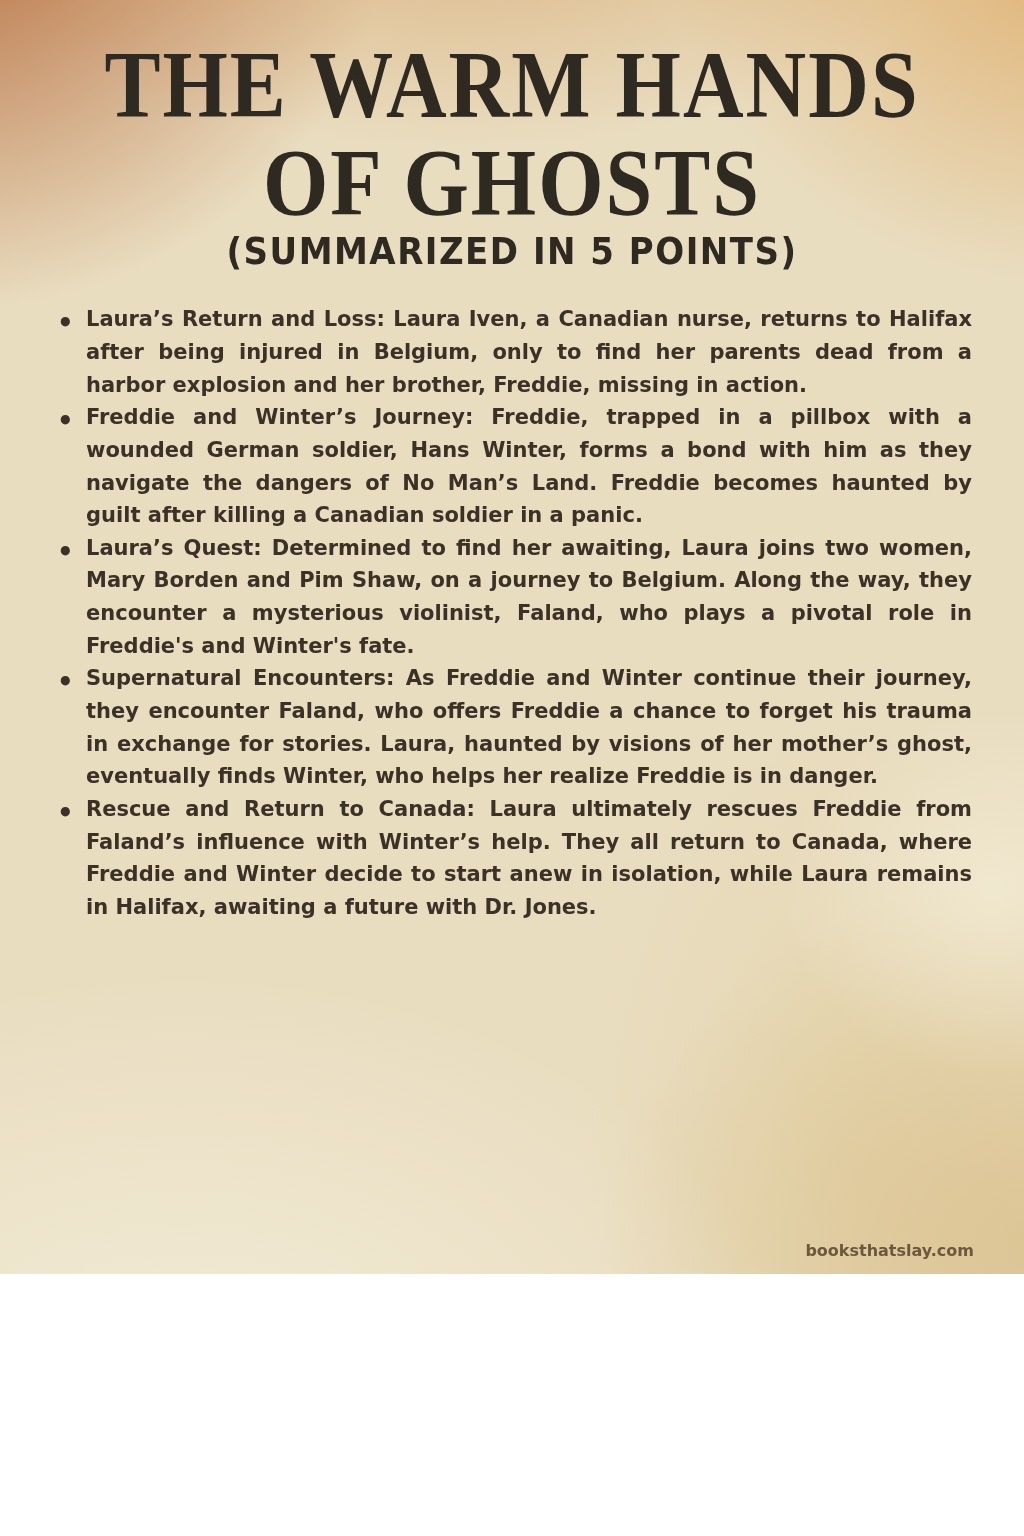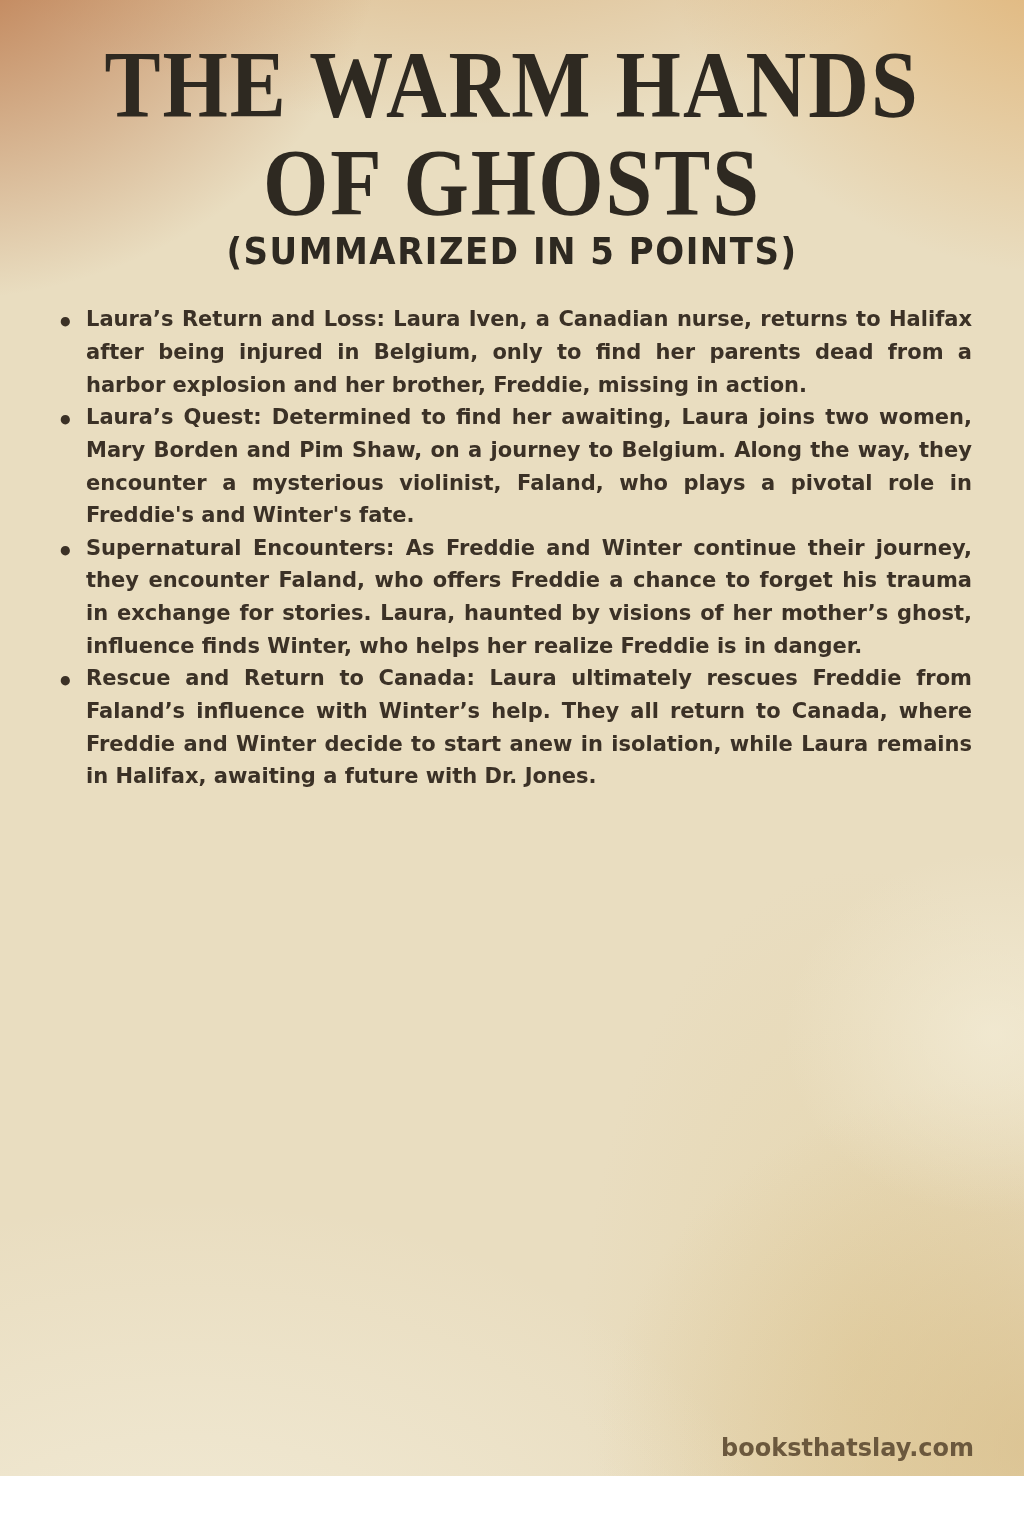--- a/index.html
+++ b/index.html
@@ -2,21 +2,21 @@
 <html><head>
 <meta charset="utf-8">
 <style>
   html, body { margin: 0; padding: 0; }
   body {
     width: 1024px; height: 1536px;
     font-family: "DejaVu Sans", sans-serif;
   }
   .poster {
     position: relative;
-    width: 1024px; height: 1476px;
+    width: 1024px; height: 1274px;
     overflow: hidden;
     background-color: #e9ddc0;
     background-image:
       radial-gradient(ellipse 620px 540px at -6% -6%, rgba(178,100,52,0.9), rgba(178,100,52,0) 72%),
       radial-gradient(ellipse 760px 420px at 45% -12%, rgba(213,163,105,0.85), rgba(213,163,105,0) 72%),
       radial-gradient(ellipse 560px 480px at 106% -6%, rgba(221,166,95,0.85), rgba(221,166,95,0) 76%),
       radial-gradient(ellipse 300px 260px at 97% 70%, rgba(243,236,214,0.75), rgba(243,236,214,0) 70%),
       radial-gradient(ellipse 900px 650px at 18% 112%, rgba(245,240,223,0.8), rgba(245,240,223,0) 70%),
       radial-gradient(ellipse 620px 520px at 102% 98%, rgba(212,181,122,0.6), rgba(212,181,122,0) 72%),
       radial-gradient(ellipse 400px 700px at 84% 92%, rgba(226,207,160,0.5), rgba(226,207,160,0) 70%);
@@ -72,39 +72,40 @@
     top: 0;
     font-size: 26px;
     color: #3b3126;
   }
   .footer {
     position: absolute;
     right: 50px;
     bottom: 14px;
     font-family: "DejaVu Sans", sans-serif;
     font-weight: 700;
-    font-size: 24px;
+    font-size: 16px;
     color: #6b583d;
   }
 </style>
 </head>
 <body>
 
 <div class="poster">
 
   <header class="title-block">
     <h1 class="title">
       <span class="line">THE WARM HANDS</span>
       <span class="line">OF GHOSTS</span>
     </h1>
     <span class="subtitle">(SUMMARIZED IN 5 POINTS)</span>
   </header>
 
   <ul class="summary-list">
     <li>Laura’s Return and Loss: Laura Iven, a Canadian nurse, returns to Halifax after being injured in Belgium, only to find her parents dead from a harbor explosion and her brother, Freddie, missing in action.</li>
+    <li>Freddie and Winter’s Journey: Freddie, trapped in a pillbox with a wounded German soldier, Hans Winter, forms a bond with him as they navigate the dangers of No Man’s Land. Freddie becomes haunted by guilt after killing a Canadian soldier in a panic.</li>
     <li>Laura’s Quest: Determined to find her awaiting, Laura joins two women, Mary Borden and Pim Shaw, on a journey to Belgium. Along the way, they encounter a mysterious violinist, Faland, who plays a pivotal role in Freddie's and Winter's fate.</li>
-    <li>Supernatural Encounters: As Freddie and Winter continue their journey, they encounter Faland, who offers Freddie a chance to forget his trauma in exchange for stories. Laura, haunted by visions of her mother’s ghost, influence finds Winter, who helps her realize Freddie is in danger.</li>
+    <li>Supernatural Encounters: As Freddie and Winter continue their journey, they encounter Faland, who offers Freddie a chance to forget his trauma in exchange for stories. Laura, haunted by visions of her mother’s ghost, eventually finds Winter, who helps her realize Freddie is in danger.</li>
     <li>Rescue and Return to Canada: Laura ultimately rescues Freddie from Faland’s influence with Winter’s help. They all return to Canada, where Freddie and Winter decide to start anew in isolation, while Laura remains in Halifax, awaiting a future with Dr. Jones.</li>
   </ul>
 
   <div class="footer">booksthatslay.com</div>
 
 </div>
 
 </body></html>

